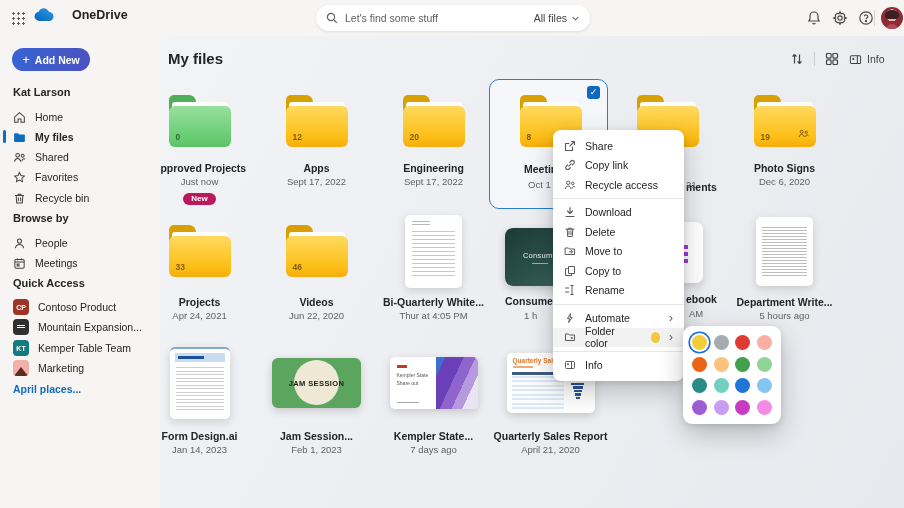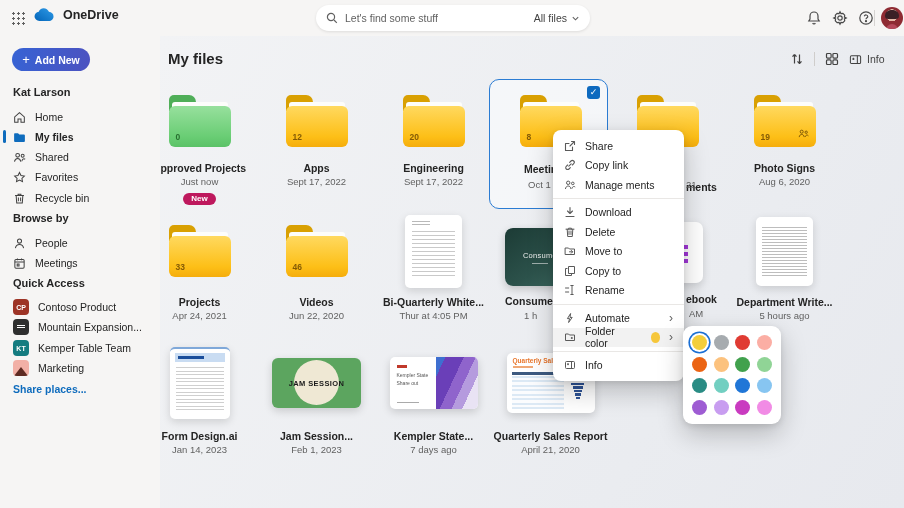--- a/index.html
+++ b/index.html
@@ -6,21 +6,21 @@
   body { background:#e8e8e8; }
   #stage {
     position:relative; width:904px; height:508px; overflow:hidden;
     font-family:"Liberation Sans", sans-serif; background:#F6F5F4; color:#242424;
   }
   
   .topbar { position:absolute; left:0; top:0; width:904px; height:36px; background:#F6F5F4; z-index:5; }
   .launcher { position:absolute; left:11px; top:11px; width:14px; height:14px;
     background-image:radial-gradient(#5f5f5f 1.2px, transparent 1.4px);
     background-size:5px 5px; cursor:pointer; }
-  .logo { position:absolute; left:34px; top:7px; display:flex; align-items:center; gap:7px; }
+  .logo { position:absolute; left:34px; top:7px; display:flex; align-items:center; gap:16px; }
   .logo-text { font-size:12.5px; font-weight:700; color:#242424; }
   .search { position:absolute; left:316px; top:5px; width:274px; height:26px; background:#fff;
     border-radius:14px; box-shadow:0 1px 3px rgba(0,0,0,.10); display:flex; align-items:center; padding:0 10px; }
   .search .ph { font-size:10.5px; color:#616161; margin-left:7px; flex:1; }
   .search .scope { font-size:10.5px; color:#424242; display:flex; align-items:center; gap:4px; cursor:pointer; }
   .tb-ic { position:absolute; top:10px; width:16px; height:16px; color:#484848; cursor:pointer; }
   .tb-div { position:absolute; top:10px; left:874px; width:1px; height:16px; background:#D6D4D2; }
   .avatar { position:absolute; left:881px; top:7px; width:22px; height:22px; border-radius:50%;
     background:radial-gradient(circle at 50% 38%, #E5B9A8 0 34%, #8E2B33 35%); overflow:hidden; cursor:pointer; }
   .avatar:after { content:""; position:absolute; left:4px; top:3px; width:14px; height:9px;
@@ -263,21 +263,21 @@
       <span>Mountain Expansion...</span>
     </div>
     <div class="nav-item" style="top:302px">
       <span class="tile" style="background: rgb(20, 124, 128);">KT</span>
       <span>Kemper Table Team</span>
     </div>
     <div class="nav-item" style="top:322px">
       <span class="tile tile-mk" style="background: rgb(242, 176, 166);"></span>
       <span>Marketing</span>
     </div>
-    <div class="more" style="top:347px">Share places...</div>
+    <div class="more" style="top:347px">April places...</div>
   </div>
 
   <div class="content"></div>
   <div class="page-title">My files</div>
   <div class="view-tools">
     <svg width="14" height="14" viewBox="0 0 14 14" fill="none" stroke="currentColor" stroke-width="1.2">
         <path d="M4.5 2.5v9M4.5 2.5L2.5 4.7M4.5 2.5l2 2.2M9.5 11.5v-9M9.5 11.5l-2-2.2M9.5 11.5l2-2.2"></path>
       </svg>
     <span class="vt-div"></span>
     <svg width="14" height="14" viewBox="0 0 14 14" fill="none" stroke="currentColor" stroke-width="1.2">
@@ -375,21 +375,21 @@
         <svg width="11" height="9" viewBox="0 0 12 10" fill="none" stroke="currentColor" stroke-width="1">
               <circle cx="4" cy="3" r="1.7"></circle>
               <path d="M1.2 9c.3-2 1.5-3 2.8-3s2.5 1 2.8 3"></path>
               <circle cx="9" cy="3.6" r="1.3"></circle>
               <path d="M8 8.8c.2-1.4 1-2.1 1.9-2.1.6 0 1.2.3 1.6.9"></path>
             </svg>
       </span>
     </div>
       </div>
     <div class="name">Photo Signs</div>
-    <div class="date">Aug 6, 2020</div>
+    <div class="date">Dec 6, 2020</div>
   </div>
 
   <div class="card r2" style="left:141px;top:212px">
     <div class="thumbwrap">
         <div class="folder yellow">
       <div class="tab"></div>
           <div class="paper"></div>
           <div class="front"></div>
       <span class="count">33</span>
     </div>
@@ -519,21 +519,21 @@
         </svg>
       <span>Copy link</span>
     </div>
     <div class="mi">
       <svg width="12" height="12" viewBox="0 0 12 12" fill="none" stroke="currentColor" stroke-width="1">
           <circle cx="4.2" cy="3.8" r="1.7"></circle>
           <path d="M1.4 10c.3-2 1.5-3 2.8-3s2.5 1 2.8 3"></path>
           <circle cx="8.8" cy="4.4" r="1.3"></circle>
           <path d="M8 9.6c.2-1.4 1-2.1 1.9-2.1.5 0 .9.2 1.3.5"></path>
         </svg>
-      <span>Manage ments</span>
+      <span>Recycle access</span>
     </div>
     <div class="mdiv"></div>
     <div class="mi">
       <svg width="12" height="12" viewBox="0 0 12 12" fill="none" stroke="currentColor" stroke-width="1.1" stroke-linecap="round" stroke-linejoin="round">
           <path d="M6 1.5v6M3.5 5L6 7.5 8.5 5M2 10.5h8"></path>
         </svg>
       <span>Download</span>
     </div>
     <div class="mi">
       <svg width="12" height="12" viewBox="0 0 12 12" fill="none" stroke="currentColor" stroke-width="1" stroke-linecap="round">

